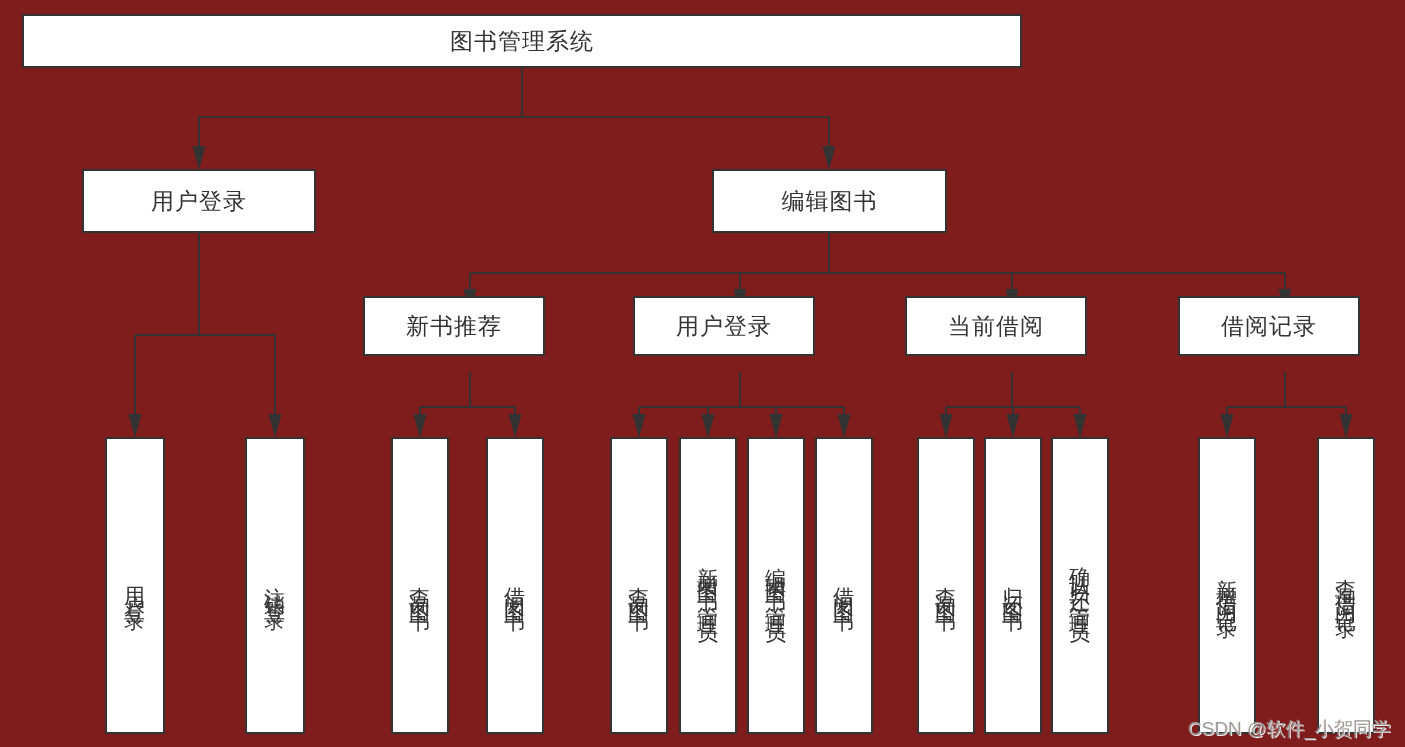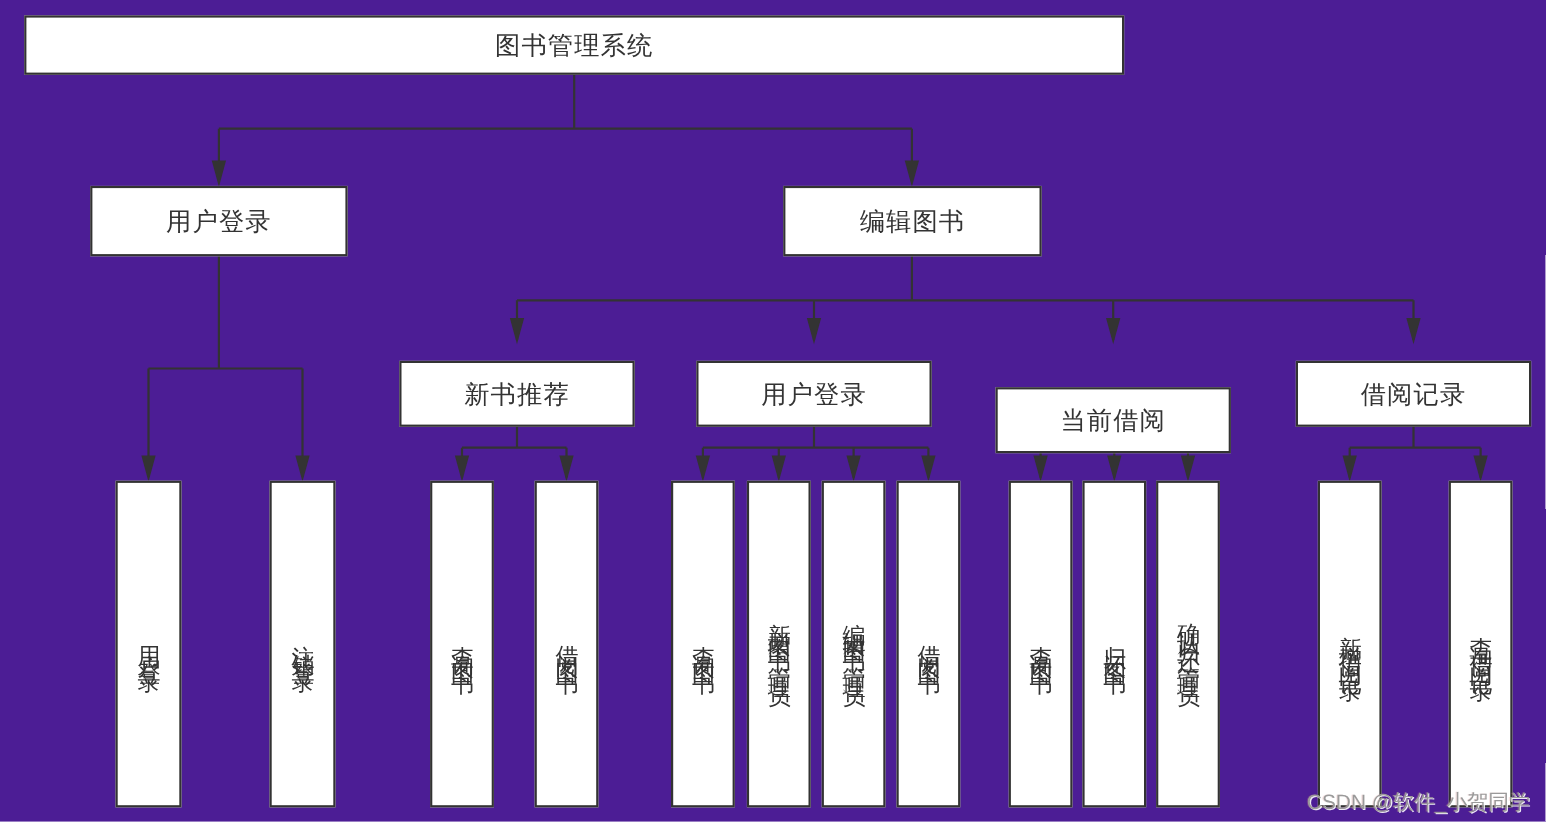--- a/index.html
+++ b/index.html
@@ -5,21 +5,21 @@
   html, body {
     margin: 0;
     padding: 0;
     background: #ffffff;
     font-family: "Liberation Sans", "DejaVu Sans", sans-serif;
   }
   .stage {
     position: relative;
     width: 1405px;
     height: 747px;
-    background: #4c1d95;
+    background: #7f1d1d;
     overflow: hidden;
   }
   .wires {
     position: absolute;
     left: 0;
     top: 0;
   }
   .wires path {
     stroke: #333333;
     stroke-width: 2;
@@ -48,21 +48,21 @@
   .vlabel {
     writing-mode: vertical-rl;
     font-size: 21px;
     letter-spacing: 8px;
     line-height: 1;
     color: #333333;
     white-space: nowrap;
   }
   .root  { left: 22px;  top: 14px;  width: 1000px; height: 54px; }
   .lvl1  { top: 169px; height: 64px; }
-  .lvl2  { top: 328px; height: 60px; width: 214px; justify-content: center; }
+  .lvl2  { top: 296px; height: 60px; width: 182px; justify-content: center; }
   .leaf  { top: 437px; height: 297px; width: 58px; }
   .leaf.wide { width: 60px; }
   .watermark {
     position: absolute;
     top: 716px;
     left: 1188px;
     width: 210px;
     font-size: 19px;
     color: #9a9a9a;
     text-shadow: 1px 1px 0 rgba(255,255,255,0.9), -1px 0 0 rgba(214,140,140,0.25);
@@ -119,21 +119,21 @@
   <div class="box lvl1" style="left:712px;width:235px;">
     <span class="hlabel">编辑图书</span>
   </div>
 
   <div class="box lvl2" style="left:363px;">
     <span class="hlabel">新书推荐</span>
   </div>
   <div class="box lvl2" style="left:633px;">
     <span class="hlabel">用户登录</span>
   </div>
-  <div class="box lvl2" style="left:905px;margin-top:24px;">
+  <div class="box lvl2" style="left:905px;">
     <span class="hlabel">当前借阅</span>
   </div>
   <div class="box lvl2" style="left:1178px;">
     <span class="hlabel">借阅记录</span>
   </div>
 
   <div class="box leaf wide" style="left:105px;">
     <span class="vlabel">用户登录</span>
   </div>
   <div class="box leaf wide" style="left:245px;">

